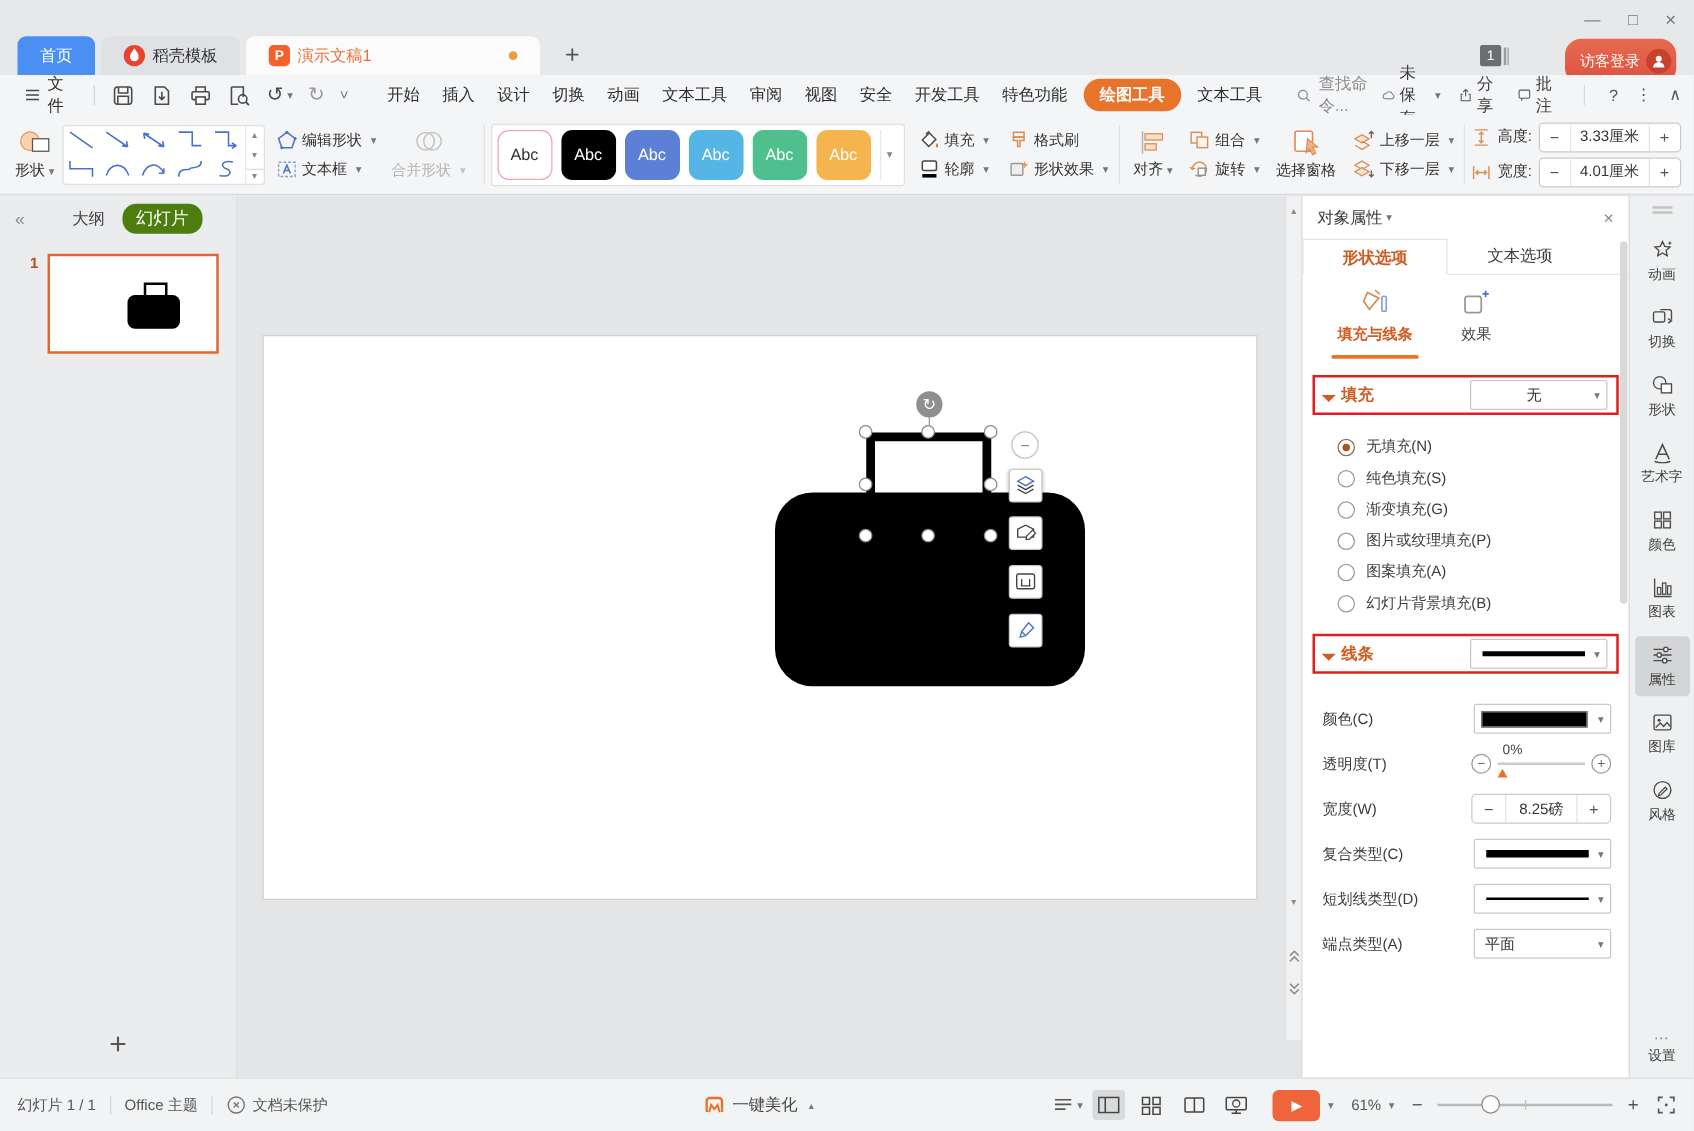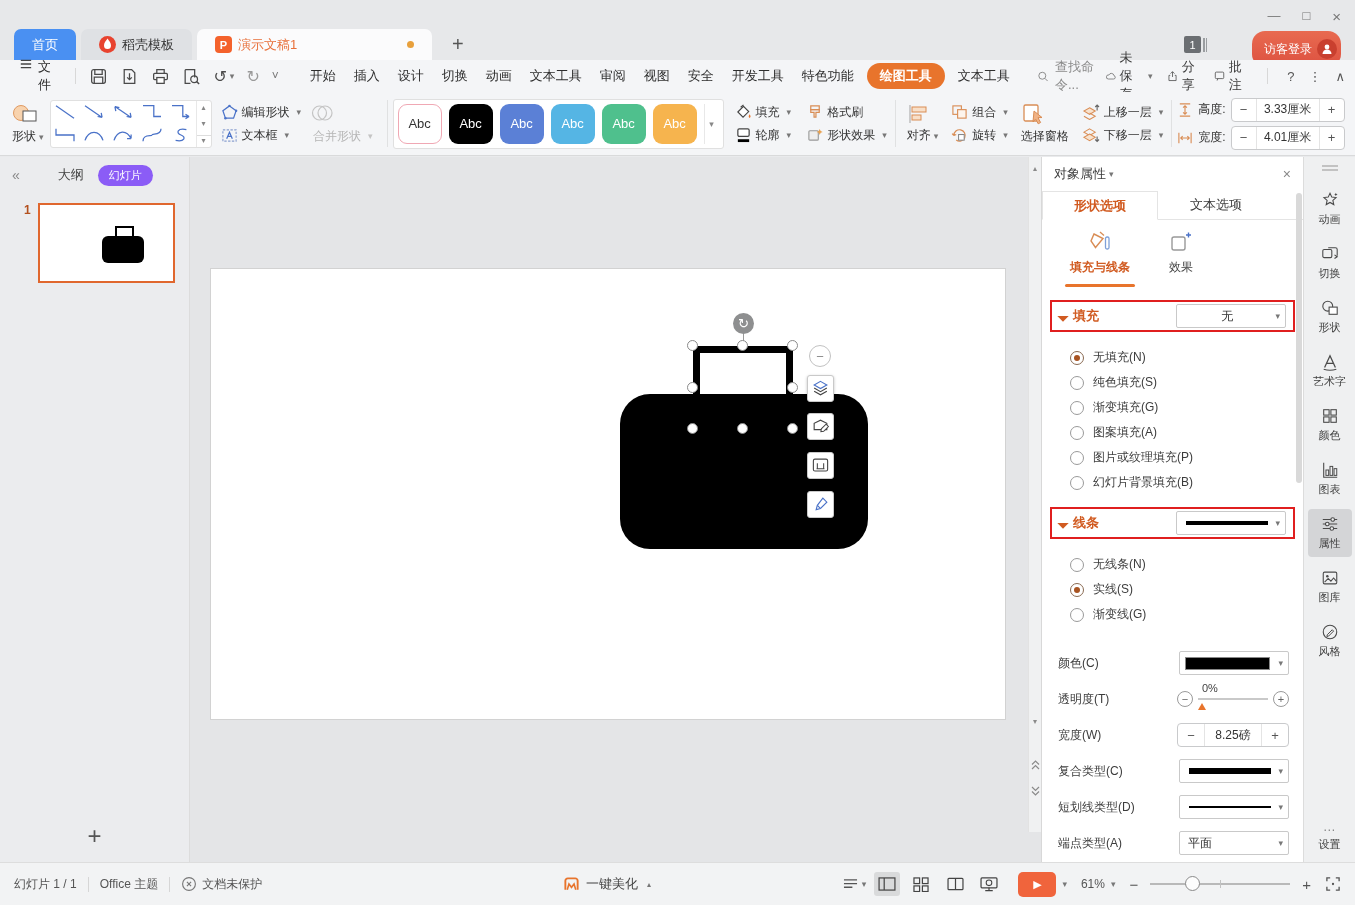--- a/index.html
+++ b/index.html
@@ -21,55 +21,55 @@
 .flame{width:17px;height:17px;border-radius:50%;background:#e8432f;position:relative;flex:none}
 .flame svg{position:absolute;left:3px;top:2px}
 .plogo{width:17px;height:17px;border-radius:4px;background:#f4622c;color:#fff;font-weight:bold;font-size:11px;display:flex;align-items:center;justify-content:center;flex:none}
 #docbadge{position:absolute;right:148px;top:36px;display:flex;align-items:center;gap:2px}
 #docbadge .n{width:17px;height:17px;background:#6b6e72;color:#fff;display:flex;align-items:center;justify-content:center;font-size:11px;border-radius:2px}
 #docbadge .bars{width:4px;height:14px;border-left:2px solid #9a9da0;border-right:1px solid #9a9da0}
 #login{position:absolute;right:14px;top:31px;height:36px;background:linear-gradient(#e86a50,#dd5140);border-radius:13px;color:#fff;display:flex;align-items:center;padding:0 4px 0 12px;gap:5px;font-size:12px}
 #login .av{width:20px;height:20px;border-radius:50%;background:#c9402f;display:flex;align-items:center;justify-content:center}
 
 #menubar{position:absolute;top:60px;left:0;right:0;height:32px;background:#f4f5f7;display:flex;align-items:center;padding:0 10px}
-.mfile{display:flex;gap:6px;font-size:13px;padding:0 10px;color:#2e2e2e}
+.mfile{display:flex;align-items:center;gap:6px;font-size:13px;padding:0 10px;color:#2e2e2e}
 .mdiv{width:1px;height:16px;background:#d8d8d8;margin:0 6px}
 .qicons{display:flex;align-items:center;gap:12px;margin:0 8px;color:#4a4a4a}
 .qi{display:flex;align-items:center}
 .menuitems{display:flex;align-items:center;margin-left:14px}
 .mi{padding:4px 9px;font-size:13px;color:#2e2e2e;white-space:nowrap}
 .mi.activepill{background:#e8742c;color:#fff;border-radius:14px;font-weight:bold;margin:0 4px;padding:4px 13px}
 .msearch{display:flex;align-items:center;gap:6px;color:#8b8b8b;margin-left:18px;font-size:13px}
 .mright{margin-left:auto;display:flex;align-items:center;gap:14px;color:#3c3c3c;font-size:13px}
 .mright .it{display:flex;align-items:center;gap:4px}
 .gray{color:#9a9a9a}
 
 #ribbon{position:absolute;top:92px;left:0;right:0;height:64px;background:#f4f5f7;border-bottom:1px solid #d9dadb;display:flex;align-items:center;padding:0 6px}
 .vdiv{width:1px;align-self:stretch;background:#e0e1e2;margin:8px 5px}
-.bigbtn{display:flex;flex-direction:column;justify-content:center;gap:3px;font-size:12px;color:#333;padding:0 6px;white-space:nowrap}
+.bigbtn{display:flex;flex-direction:column;align-items:center;justify-content:center;gap:3px;font-size:12px;color:#333;padding:0 6px;white-space:nowrap}
 .col2{display:flex;flex-direction:column;justify-content:flex-start;gap:4px}
 .sb{display:flex;align-items:center;gap:4px;font-size:12px;color:#333;white-space:nowrap;padding:1px 3px}
 .sb.dis{color:#b5b5b5}
 .gal{background:#fff;border:1px solid #e0e0e0;border-radius:3px;display:flex;align-self:center}
 .galgrid{display:grid;grid-template-columns:repeat(5,29px);grid-auto-rows:23px}
 .galgrid .cell{display:flex;align-items:center;justify-content:center}
 .galscroll{width:15px;border-left:1px solid #e8e8e8;display:flex;flex-direction:column;align-items:center;justify-content:space-between;padding:2px 0;color:#888;font-size:8px}
 .abcgal{background:#fff;border:1px solid #e0e0e0;border-radius:3px;display:flex;align-items:flex-start;padding:4px;gap:7px;align-self:center}
 .abc{width:44px;height:40px;border-radius:9px;display:flex;align-items:center;justify-content:center;font-size:13px;border:1px solid transparent}
 .abcmore{width:15px;align-self:stretch;border-left:1px solid #e8e8e8;display:flex;align-items:center;justify-content:center;color:#888;font-size:9px}
 .spin{display:flex;align-items:center;border:1px solid #c9cacc;border-radius:4px;background:#fff;height:24px;overflow:hidden}
 .spin .pm{width:24px;text-align:center;color:#555;font-size:13px}
 .spin .val{width:64px;font-size:12px;border-left:1px solid #e4e4e4;border-right:1px solid #e4e4e4;height:100%;display:flex;align-items:center;justify-content:center;color:#333}
 .szrow{display:flex;align-items:center;gap:5px;font-size:12px;color:#333}
 
 #workspace{position:absolute;top:157px;left:0;right:0;bottom:43px;display:flex}
 #leftpanel{width:190px;background:#ebecee;border-right:1px solid #dcdcdc;position:relative}
 .lp-head{display:flex;align-items:center;height:36px;padding:0 12px;gap:20px;color:#444}
 .lp-tabs{display:flex;align-items:center;gap:14px;margin-left:18px}
-.pill{background:#8b5cf6;color:#fff;border-radius:11px;padding:3px 11px;font-size:11px}
+.pill{background:#4d7c0f;color:#fff;border-radius:11px;padding:3px 11px;font-size:14px}
 .thumbrow{display:flex;margin-top:10px;padding-left:24px;gap:7px}
 .thumbno{color:#b3501e;font-size:12px;font-weight:bold}
 .thumb{width:137px;height:80px;background:#fff;border:2px solid #e0672e;position:relative}
 .mini-body{position:absolute;left:62px;top:31px;width:42px;height:27px;background:#000;border-radius:6px}
 .mini-handle{position:absolute;left:75px;top:21px;width:19px;height:14px;border:2.5px solid #000;background:#fff}
 .lp-add{position:absolute;bottom:12px;left:50%;transform:translateX(-50%);font-size:24px;color:#555;font-weight:300}
 
 #canvas{flex:1;background:#e4e5e7;position:relative;overflow:hidden}
 #slide{position:absolute;left:21px;top:112px;width:794px;height:450px;background:#fff;box-shadow:0 0 0 1px #d2d2d2}
 #bc-handle{position:absolute;left:482px;top:77px;width:100px;height:83px;border:7px solid #000}
@@ -631,55 +631,41 @@
         <label class="radio">
             <span class="rb"></span>
             <span>纯色填充(S)</span>
           </label>
         <label class="radio">
             <span class="rb"></span>
             <span>渐变填充(G)</span>
           </label>
         <label class="radio">
             <span class="rb"></span>
-            <span>图案填充(A)</span>
+            <span>图片或纹理填充(P)</span>
           </label>
         <label class="radio">
             <span class="rb"></span>
-            <span>图片或纹理填充(P)</span>
+            <span>图案填充(A)</span>
           </label>
         <label class="radio">
             <span class="rb"></span>
             <span>幻灯片背景填充(B)</span>
           </label>
       </div>
 
       <div class="sec" style="margin-top:12px">
         <span class="ttl">
             <span class="tri"></span>
             <span>线条</span>
           </span>
         <span class="dd">
             <span class="lineprev" style="height:4px"></span>
             <span class="dar">▾</span>
           </span>
-      </div>
-      <div class="radios">
-        <label class="radio">
-            <span class="rb"></span>
-            <span>无线条(N)</span>
-          </label>
-        <label class="radio">
-            <span class="rb sel"></span>
-            <span>实线(S)</span>
-          </label>
-        <label class="radio">
-            <span class="rb"></span>
-            <span>渐变线(G)</span>
-          </label>
       </div>
 
       <div class="frow" style="margin-top:18px">
         <span class="lbl">颜色(C)</span>
         <span class="dd">
             <span class="colorswatch"></span>
             <span class="dar">▾</span>
           </span>
       </div>
       <div class="frow">

